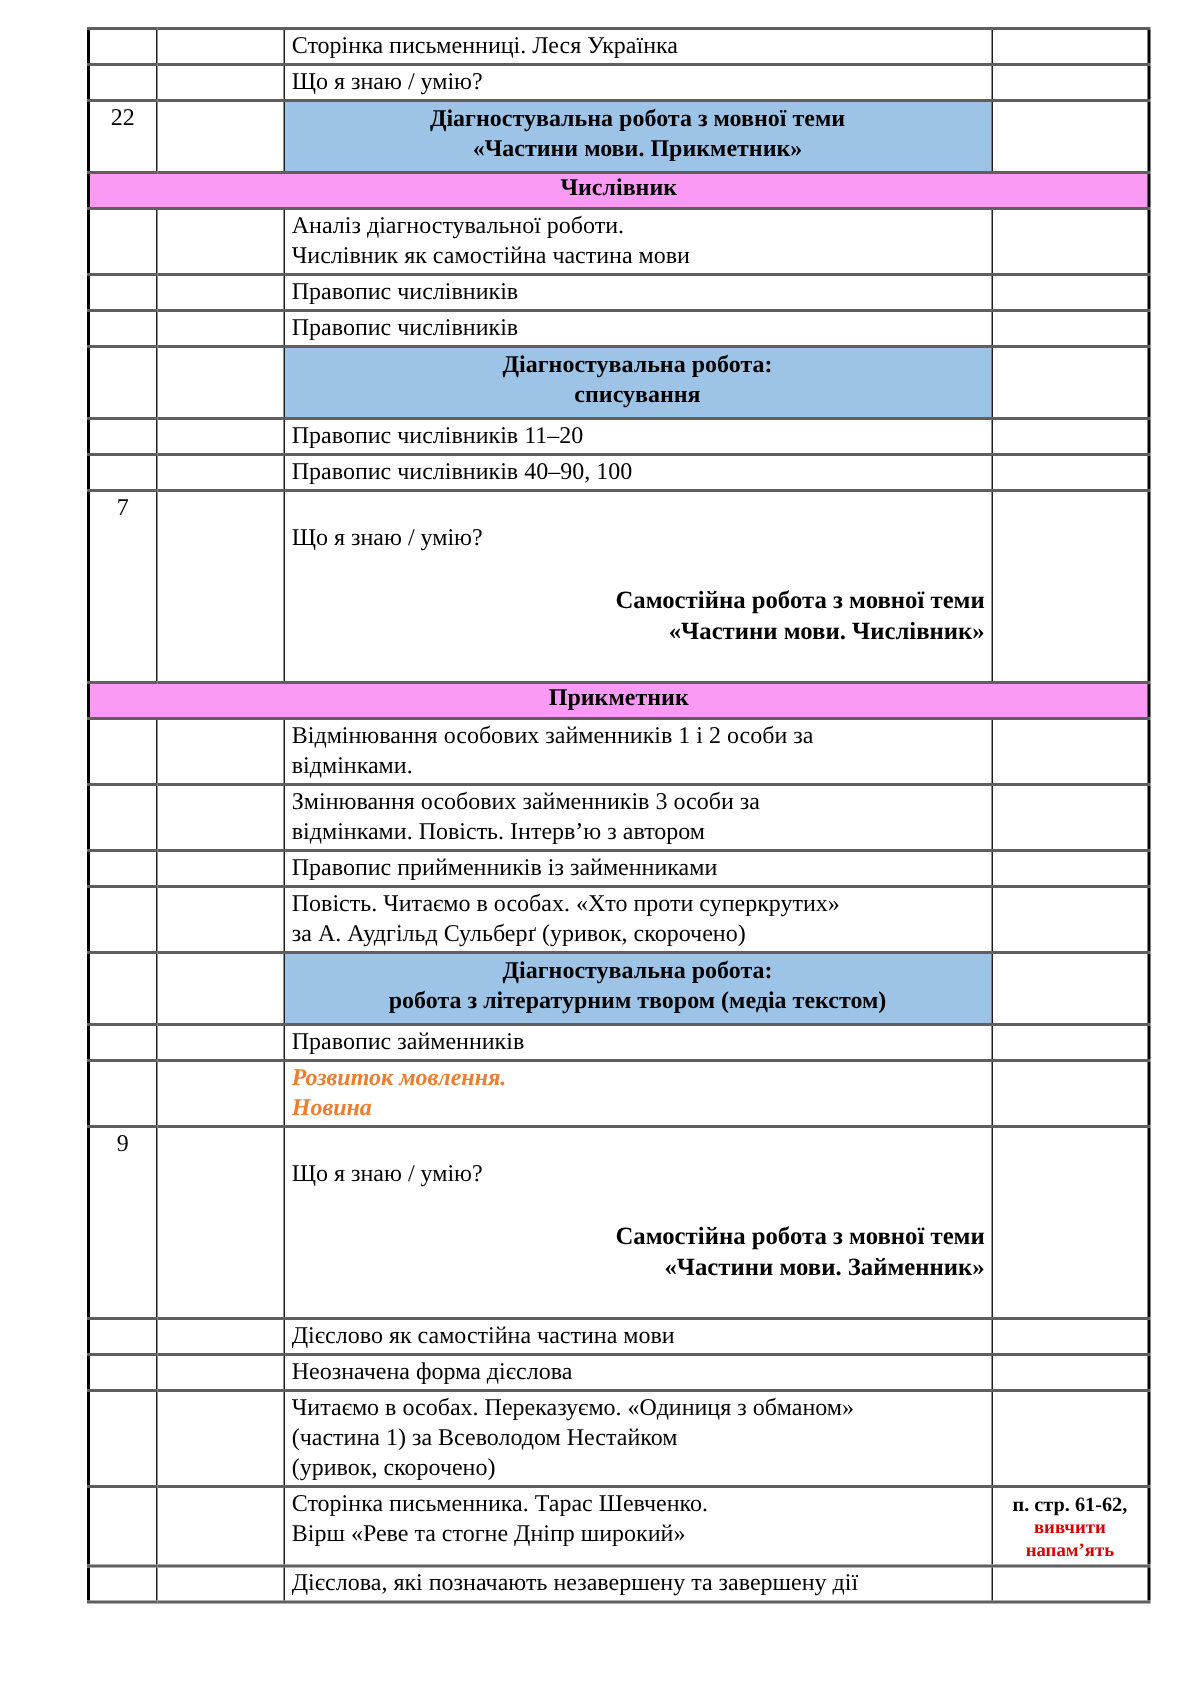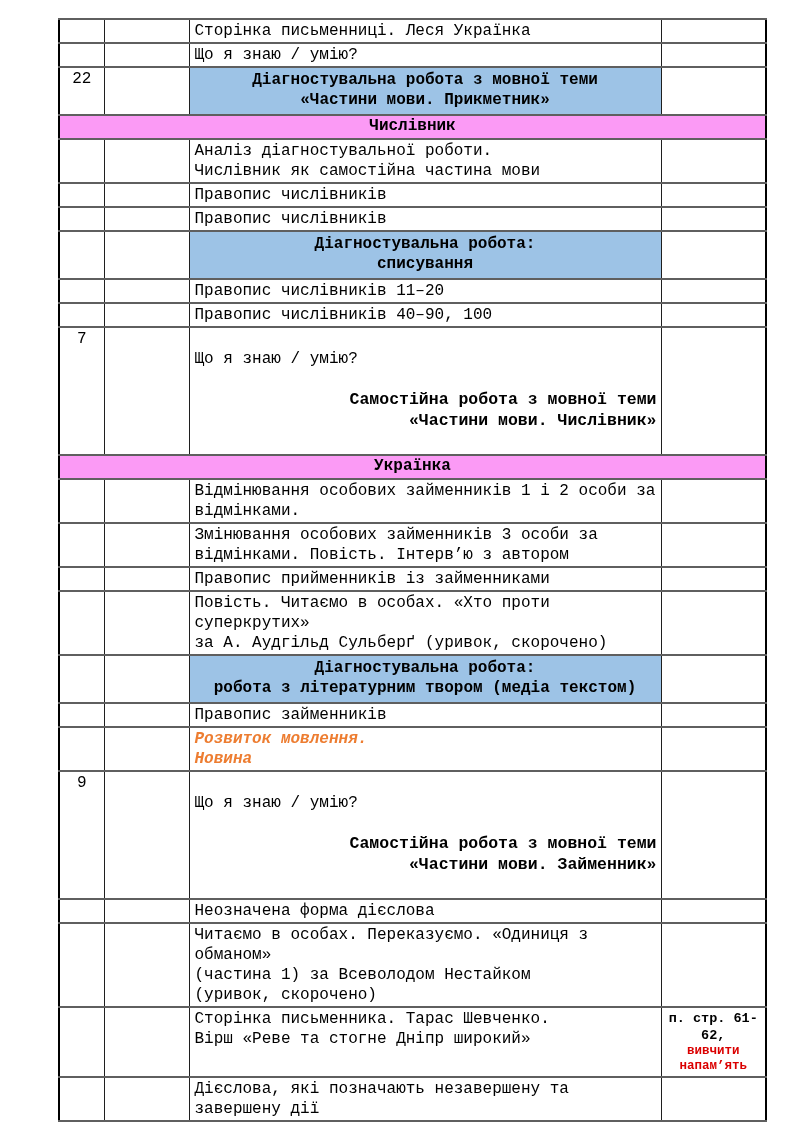--- a/index.html
+++ b/index.html
@@ -3,21 +3,21 @@
 <meta charset="utf-8">
 <style>
   * { box-sizing: border-box; }
   html, body {
     margin: 0; padding: 0;
     width: 794px; height: 1123px;
     background: #ffffff;
     font-family: "Liberation Serif", "DejaVu Serif", serif;
     overflow: hidden;
   }
-  .page { position: relative; width: 794px; height: 994px; font-family: Liberation Mono, monospace; }
+  .page { position: relative; width: 794px; height: 994px; }
 
   table.curriculum {
     position: absolute;
     left: 58px; top: 18px;
     width: 707px;
     border-collapse: collapse;
     table-layout: fixed;
     border: 2px solid #000;
   }
   td {
@@ -169,21 +169,21 @@
         <td class="c-date"></td>
         <td class="c-topic">
           <div class="topic-line">Що я знаю / умію?</div>
           <div class="subtitle">Самостійна робота з мовної теми
 «Частини мови. Числівник»</div>
         </td>
         <td class="c-note"></td>
       </tr>
 
       <tr>
-        <td colspan="4" class="section-cell">Українка</td>
+        <td colspan="4" class="section-cell">Прикметник</td>
       </tr>
 
 
       <tr>
         <td class="c-num"></td>
         <td class="c-date"></td>
         <td class="c-topic">Відмінювання особових займенників 1 і 2 особи за
 відмінками.</td>
         <td class="c-note"></td>
       </tr>
@@ -239,20 +239,26 @@
         <td class="c-date"></td>
         <td class="c-topic">
           <div class="topic-line">Що я знаю / умію?</div>
           <div class="subtitle">Самостійна робота з мовної теми
 «Частини мови. Займенник»</div>
         </td>
         <td class="c-note"></td>
       </tr>
 
 
+      <tr>
+        <td class="c-num"></td>
+        <td class="c-date"></td>
+        <td class="c-topic">Дієслово як самостійна частина мови</td>
+        <td class="c-note"></td>
+      </tr>
 
       <tr>
         <td class="c-num"></td>
         <td class="c-date"></td>
         <td class="c-topic">Неозначена форма дієслова</td>
         <td class="c-note"></td>
       </tr>
 
       <tr>
         <td class="c-num"></td>

